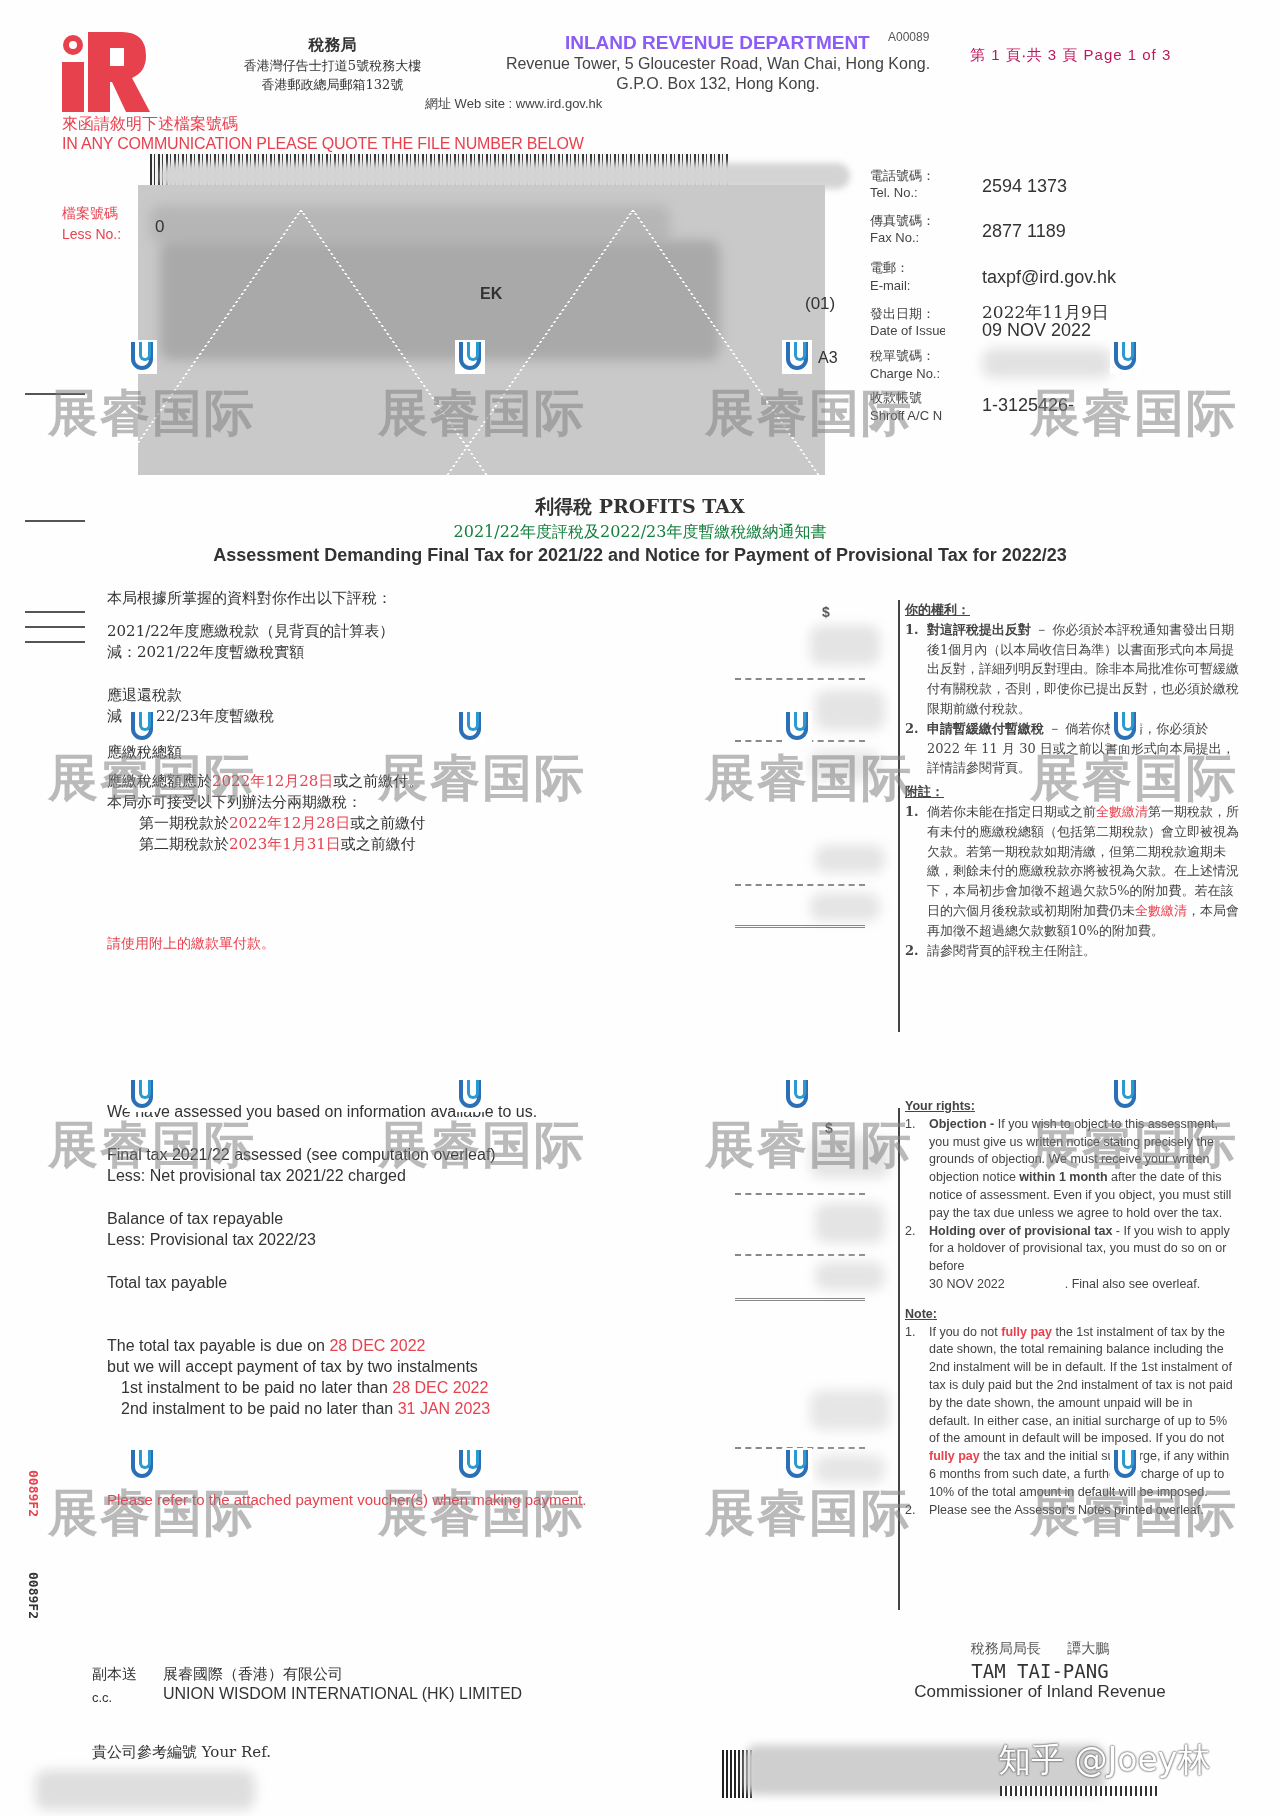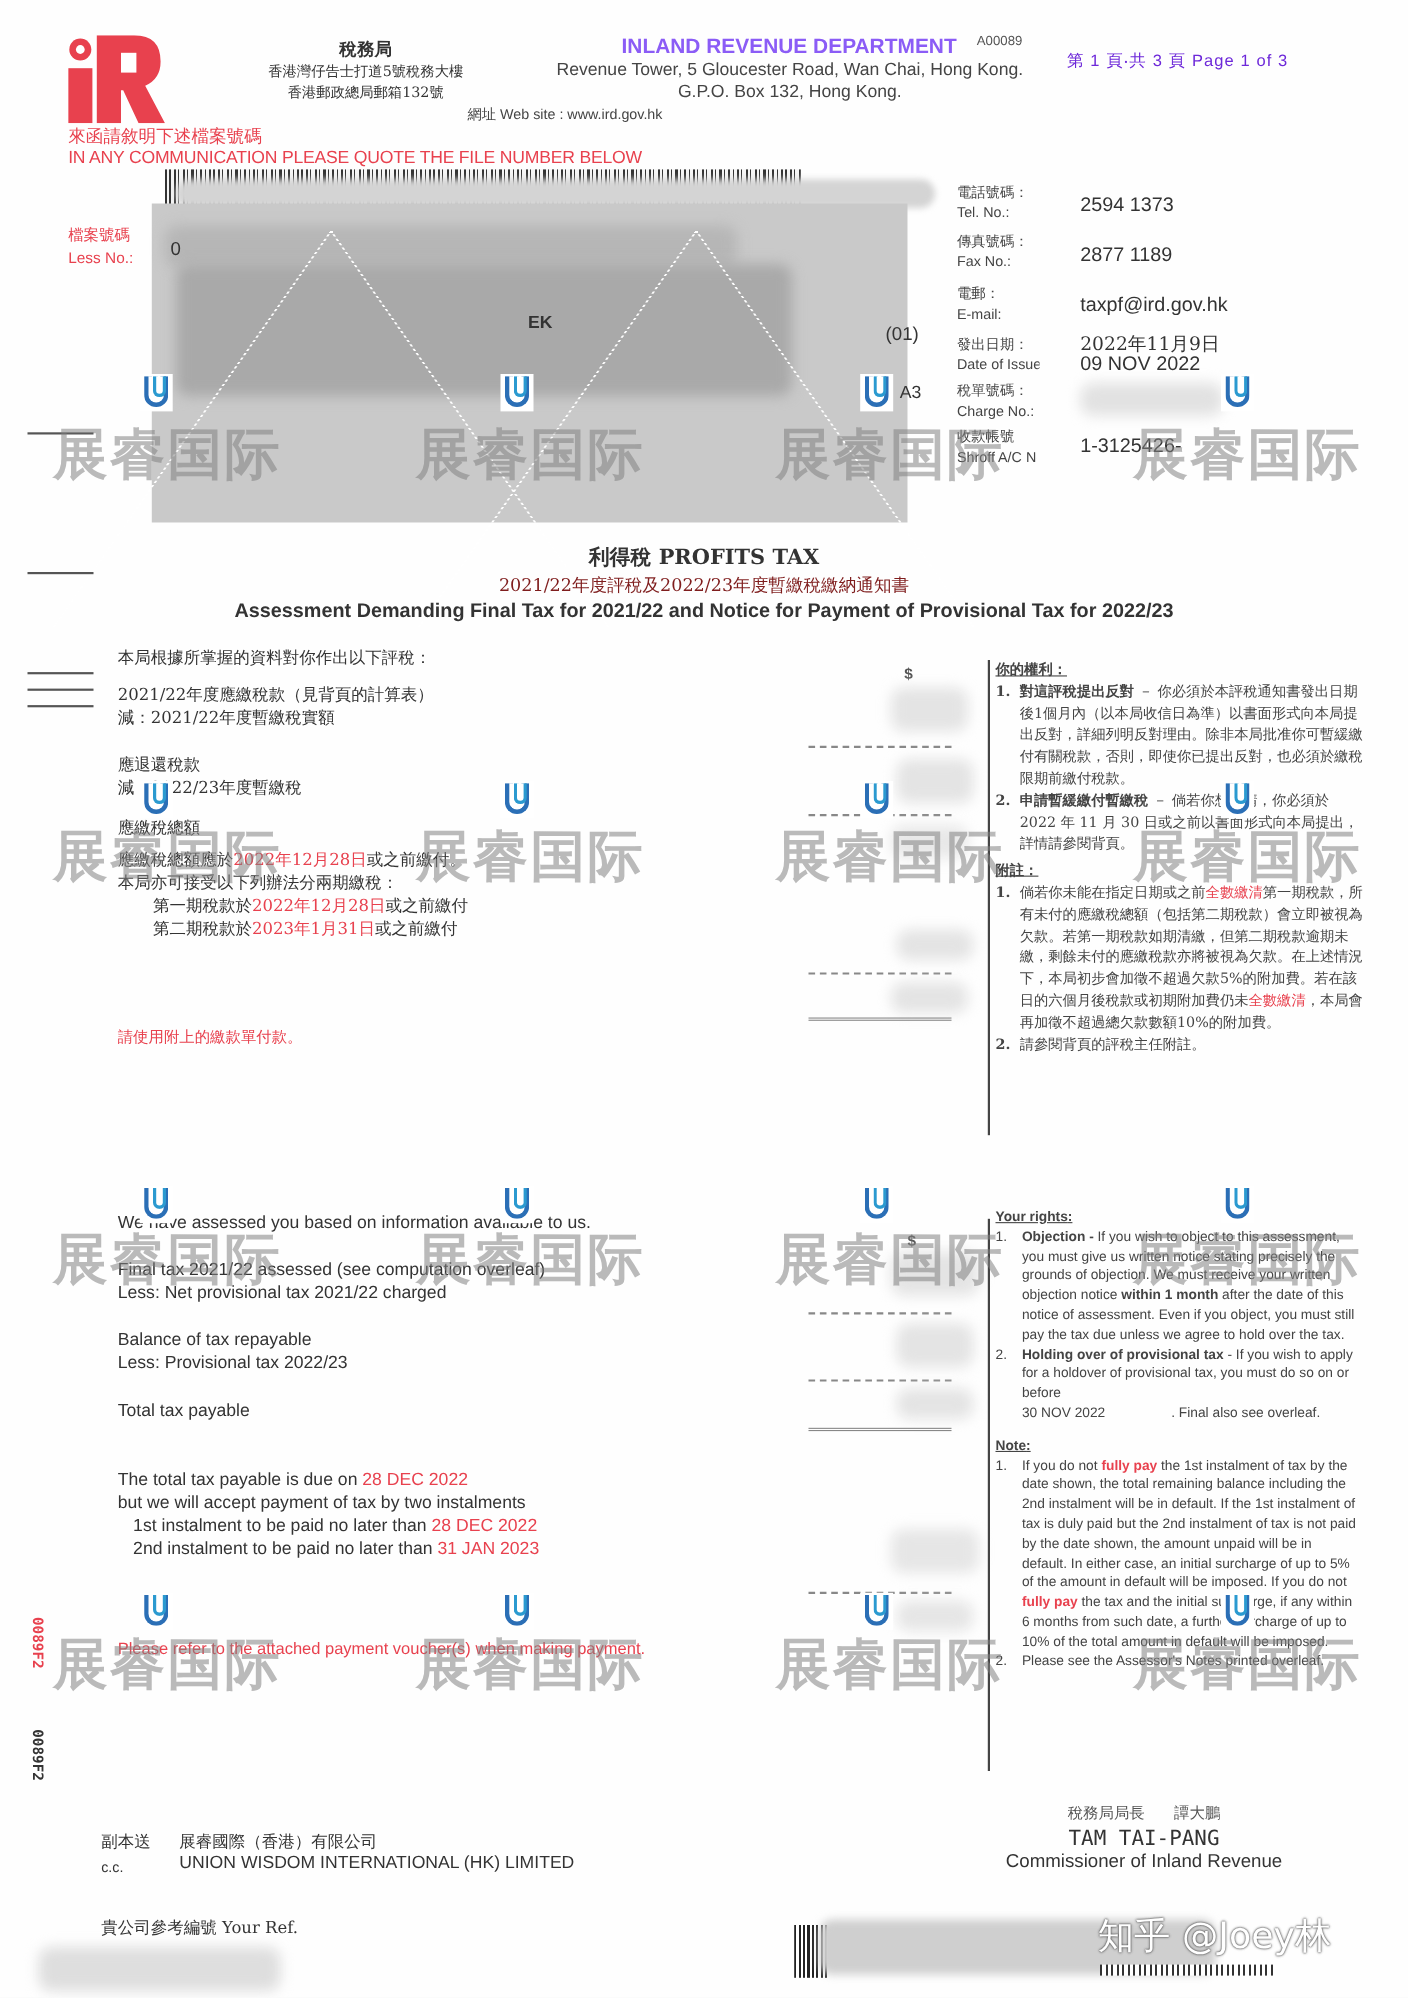--- a/index.html
+++ b/index.html
@@ -7,21 +7,21 @@
   .page{position:absolute;left:0;top:0;width:1280px;height:1816px;background:#fefefe;}
   .abs{position:absolute;}
   .red{color:#e8414e;}
   .cjk{font-family:"DejaVu Serif",serif;}
   
   .logo{left:62px;top:32px;width:90px;height:80px;}
   .hdr-cn{font-size:15px;text-align:center;line-height:18px;}
   .hdr-en{font-size:16px;text-align:center;line-height:19px;color:#444;}
   .hdr-title{font-weight:bold;font-size:19px;color:#8b5cf6;}
   .small{font-size:12px;}
-  .pageno{font-size:15px;color:#6d28d9;letter-spacing:1px;}
+  .pageno{font-size:15px;color:#be185d;letter-spacing:1px;}
   .quote-cn{font-size:16px;}
   .quote-en{font-size:16px;letter-spacing:-0.2px;}
   
   .addrbox{left:138px;top:185px;width:687px;height:290px;background:#c9c9c9;}
   .barcode{left:150px;top:154px;width:578px;height:42px;background:repeating-linear-gradient(90deg,#333 0 2px,#f5f5f5 2px 4px,#333 4px 5px,#f5f5f5 5px 8px);}
   .barblur{left:160px;top:163px;width:690px;height:26px;background:#d4d4d4;border-radius:14px;filter:blur(3px);}
   .blurblk{background:#b6b6b6;border-radius:12px;filter:blur(6px);}
   .dotline{border-left:2px dotted #fff;height:360px;}
   
   .lbl{font-size:13px;color:#444;line-height:16px;}
@@ -115,21 +115,21 @@
   </div>
 
   <div class="abs rule" style="left:25px;top:393px;width:60px;"></div>
   <div class="abs rule" style="left:25px;top:520px;width:60px;"></div>
   <div class="abs rule" style="left:25px;top:611px;width:60px;"></div>
   <div class="abs rule" style="left:25px;top:626px;width:60px;"></div>
   <div class="abs rule" style="left:25px;top:641px;width:60px;"></div>
 
   <div class="abs" style="left:0;top:494px;width:1280px;text-align:center;">
     <div class="cjk" style="font-size:19px;font-weight:bold;color:#333;">利得稅 PROFITS TAX</div>
-    <div class="cjk" style="font-size:16px;color:#7f1d1d;margin-top:2px;">2021/22年度評稅及2022/23年度暫繳稅繳納通知書</div>
+    <div class="cjk" style="font-size:16px;color:#15803d;margin-top:2px;">2021/22年度評稅及2022/23年度暫繳稅繳納通知書</div>
     <div style="font-size:18px;font-weight:bold;color:#333;margin-top:2px;">Assessment Demanding Final Tax for 2021/22 and Notice for Payment of Provisional Tax for 2022/23</div>
   </div>
 
   <div class="abs cjk body-cn" style="left:107px;top:588px;">
     <div>本局根據所掌握的資料對你作出以下評稅：</div>
     <div style="margin-top:12px;">2021/22年度應繳稅款（見背頁的計算表）</div>
     <div>減：2021/22年度暫繳稅實額</div>
     <div style="margin-top:22px;">應退還稅款</div>
     <div>減：2022/23年度暫繳稅</div>
     <div style="margin-top:15px;">應繳稅總額</div>

